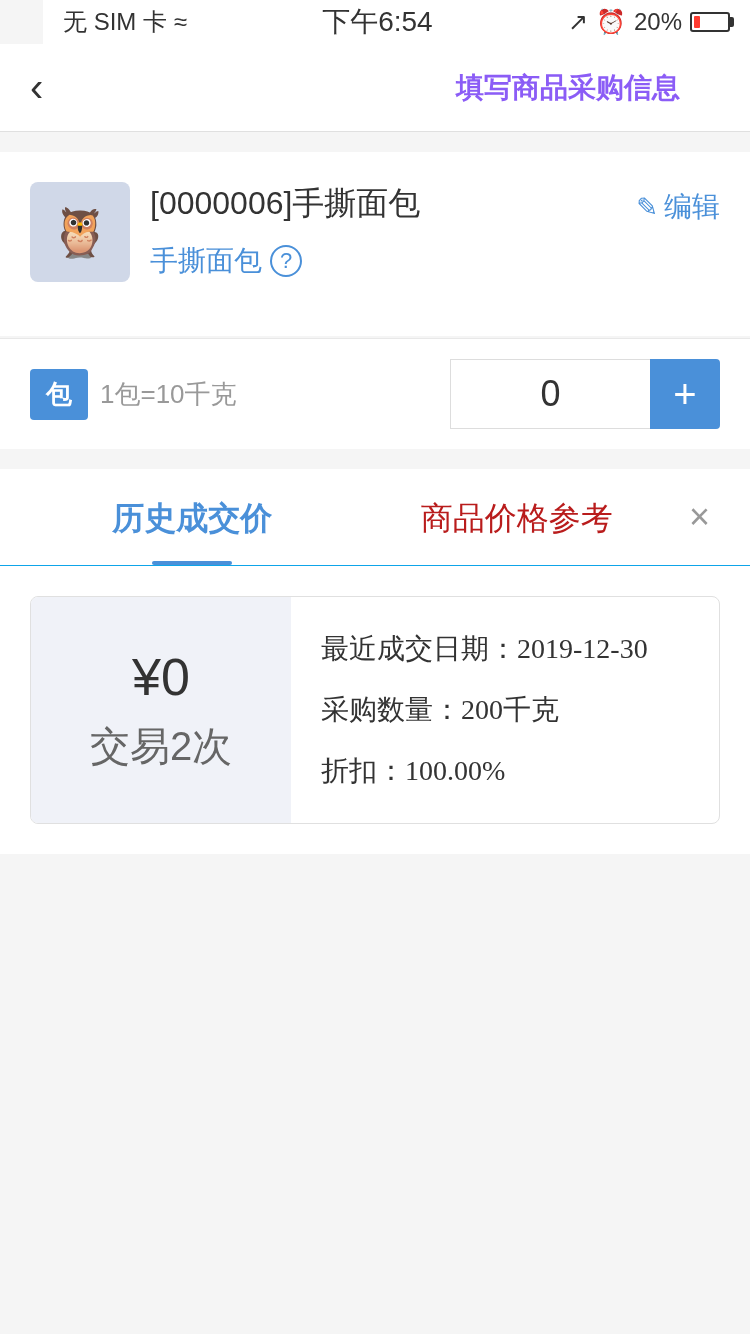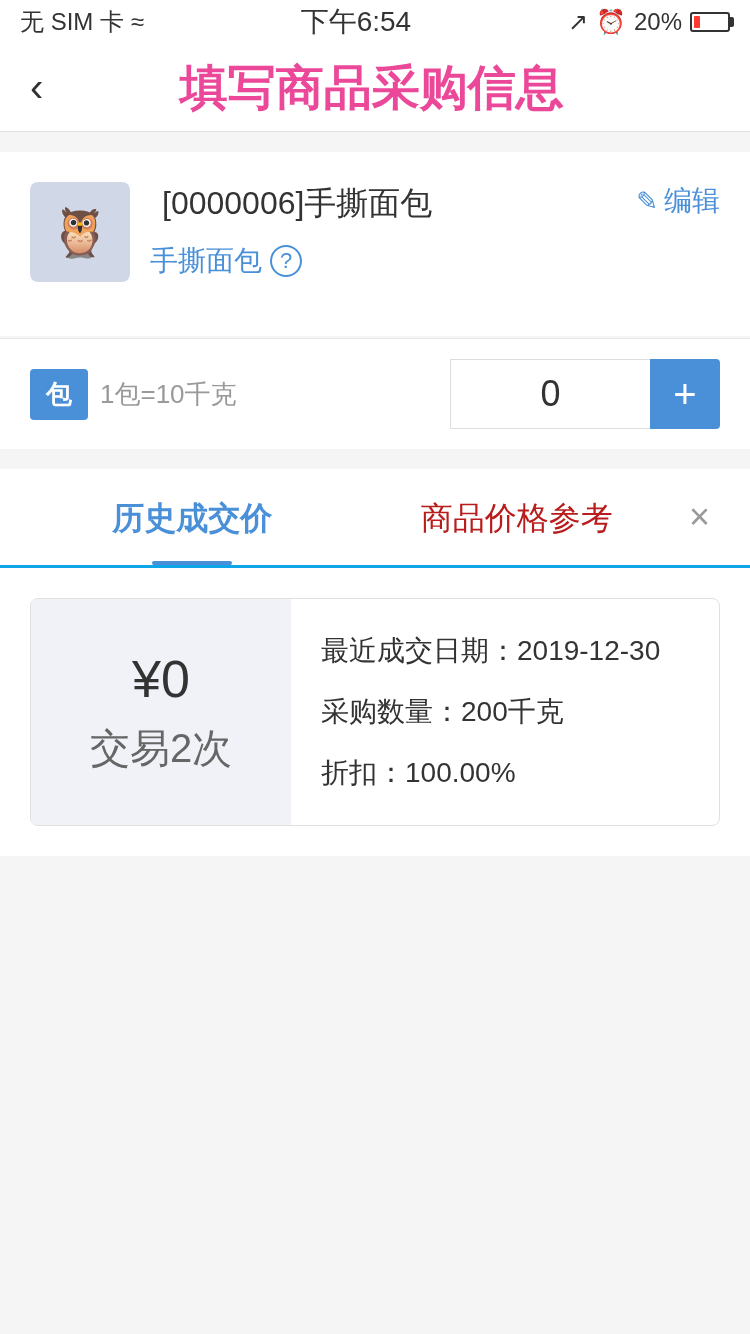--- a/index.html
+++ b/index.html
@@ -15,20 +15,21 @@
 
     
     .status-bar {
       height: 44px;
       background: #fff;
       display: flex;
       align-items: center;
       justify-content: space-between;
       padding: 0 20px;
       font-size: 26px;
+      margin-left: 43px;
     }
     .status-left {
       display: flex;
       align-items: center;
       gap: 8px;
       font-size: 24px;
     }
     .status-center {
       font-size: 28px;
       font-weight: 500;
@@ -82,24 +83,24 @@
       border-bottom: 1px solid #e0e0e0;
     }
     .nav-back {
       font-size: 40px;
       color: #333;
       cursor: pointer;
       margin-right: 20px;
     }
     .nav-title {
       flex: 1;
-      text-align: center;
-      font-size: 48px;
+      text-align: right;
+      font-size: 28px;
       font-weight: 600;
-      color: #ec4899;
+      color: #8b5cf6;
       margin-right: 40px;
     }
 
     
     .product-card {
       background: #fff;
       margin-top: 20px;
       padding: 30px;
     }
     .product-header {
@@ -121,23 +122,22 @@
     .product-thumb-icon {
       font-size: 48px;
       color: #8899bb;
     }
     .product-info {
       flex: 1;
     }
     .product-name-row {
       display: flex;
       justify-content: space-between;
-      align-items: flex-start;
+      align-items: flex-end;
       margin-bottom: 16px;
-      margin-left: 12px;
     }
     .product-name {
       font-size: 32px;
       color: #333;
       font-weight: 500;
     }
     .edit-link {
       display: flex;
       align-items: center;
       gap: 6px;
@@ -249,21 +249,21 @@
     }
 
     
     .tabs-section {
       background: #fff;
       margin-top: 20px;
     }
     .tabs-header {
       display: flex;
       align-items: center;
-      border-bottom: 3px solid #0ea5e9;
+      border-bottom: 1px solid #0ea5e9;
       padding: 0 30px;
     }
     .tab-item {
       flex: 1;
       text-align: center;
       padding: 28px 0 24px;
       font-size: 32px;
       color: #b91c1c;
       position: relative;
       cursor: pointer;
@@ -319,20 +319,21 @@
       font-size: 40px;
       color: #666;
     }
     .history-right {
       flex: 1;
       padding: 30px 30px;
       display: flex;
       flex-direction: column;
       justify-content: center;
       gap: 16px;
+      font-family: Liberation Serif, serif;
     }
     .history-detail-row {
       font-size: 28px;
       color: #333;
       line-height: 1.6;
     }
 
     
     .empty-area {
       flex: 1;

